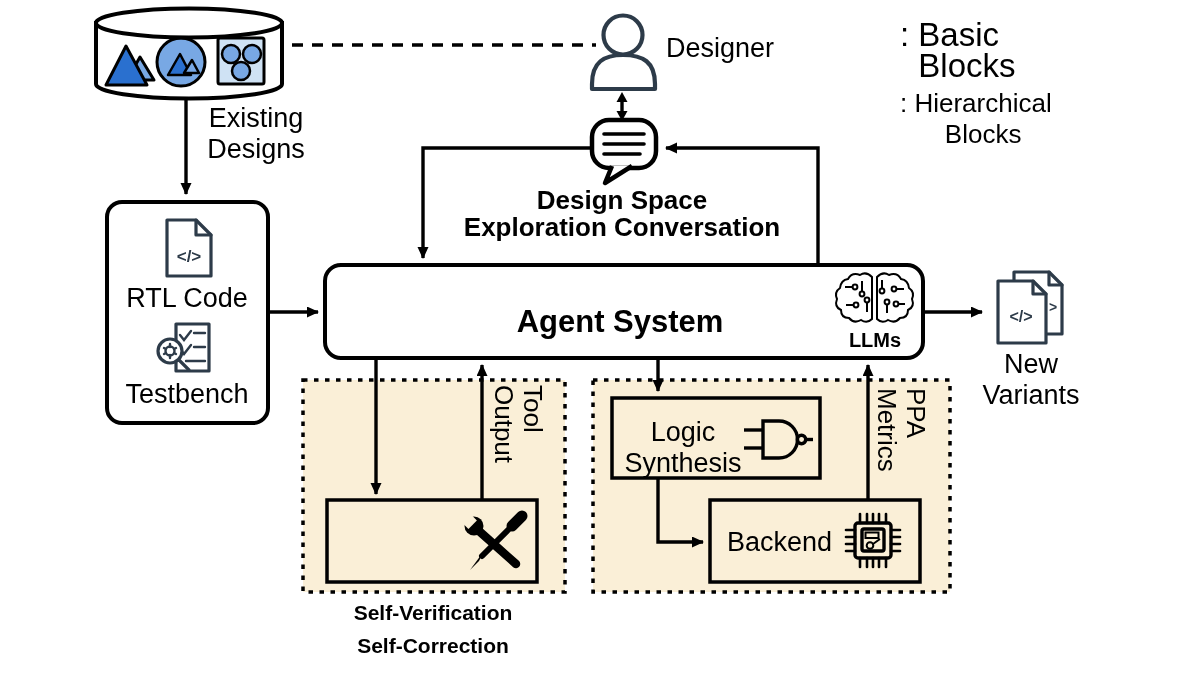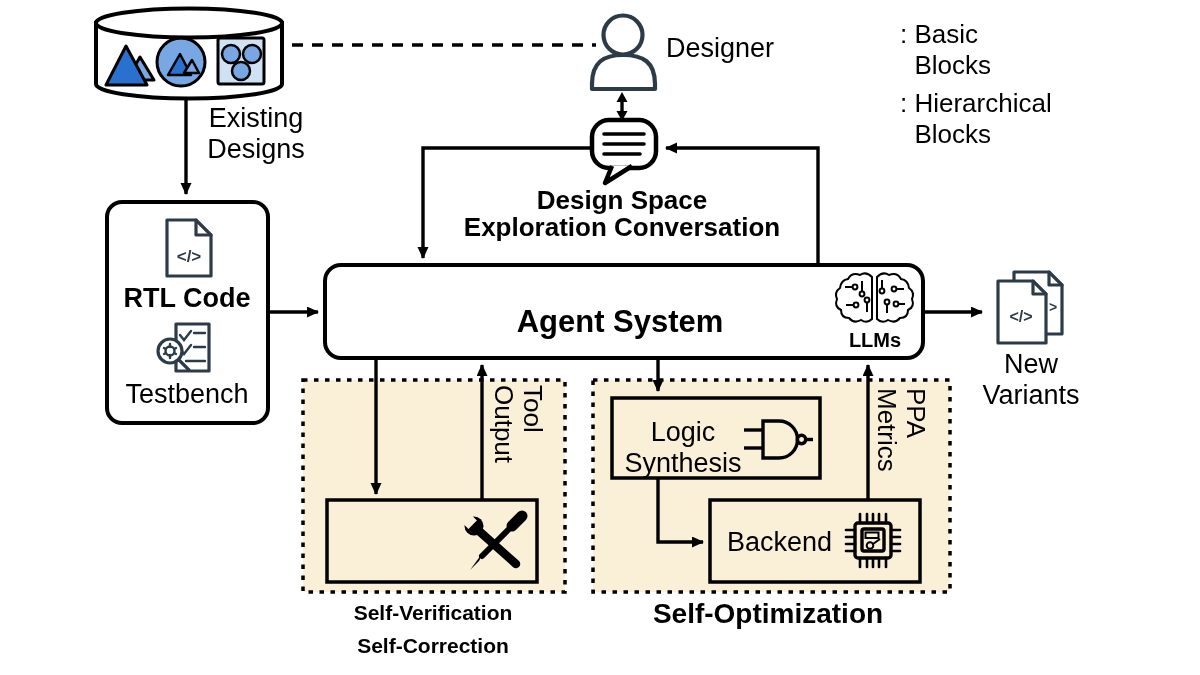--- a/index.html
+++ b/index.html
@@ -208,36 +208,35 @@
       <rect x="862" y="529" width="22" height="22" rx="2" class="ln" stroke-width="2.6"></rect>
       <rect x="865.5" y="532.5" width="13" height="5.5" class="trace" stroke-width="2.2"></rect>
       <circle cx="870" cy="545.5" r="3.3" class="trace" stroke-width="2.2"></circle>
       <line x1="873" y1="544" x2="880" y2="539" class="trace"></line>
     </g>
   </svg>
 
   <div class="t ctr" style="left:256px;top:103px;">Existing
 Designs</div>
   <div class="t" style="left:666px;top:33px;">Designer</div>
-  <div class="t" style="left:900px;top:19px;font-size:26px;">: Basic
+  <div class="t" style="left:900px;top:19px;font-size:33px;">: Basic
   Blocks</div>
-  <div class="t" style="left:900px;top:88px;font-size:26px;">: Hierarchical
+  <div class="t" style="left:900px;top:88px;font-size:26px;text-align:center;">: Hierarchical
   Blocks</div>
   <div class="t ctr b" style="left:622px;top:187px;font-size:26px;line-height:27px;">Design Space
 Exploration Conversation</div>
-  <div class="t ctr" style="left:187px;top:283px;font-weight:bold;">RTL Code</div>
+  <div class="t ctr" style="left:187px;top:283px;">RTL Code</div>
   <div class="t ctr" style="left:187px;top:379px;">Testbench</div>
   <div class="t ctr b" style="left:620px;top:294px;font-size:31px;margin-top:12px;">Agent System</div>
   <div class="t ctr b" style="left:875px;top:325px;font-size:20px;">LLMs</div>
   <div class="t ctr" style="left:1031px;top:349px;">New
 Variants</div>
   <div class="t vert" style="left:489px;top:385px;">Tool
 Output</div>
   <div class="t ctr" style="left:683px;top:405px;margin-top:12px;">Logic
 Synthesis</div>
   <div class="t" style="left:727px;top:527px;">Backend</div>
   <div class="t vert" style="left:872px;top:388px;">PPA
 Metrics</div>
   <div class="t ctr b" style="left:433px;top:596px;font-size:21px;line-height:33px;">Self-Verification
 Self-Correction</div>
-  <div class="t ctr b" style="left:768px;top:598px;font-size:28px;">Self-Optimization</div>
 
 </div>
 
 </body></html>

